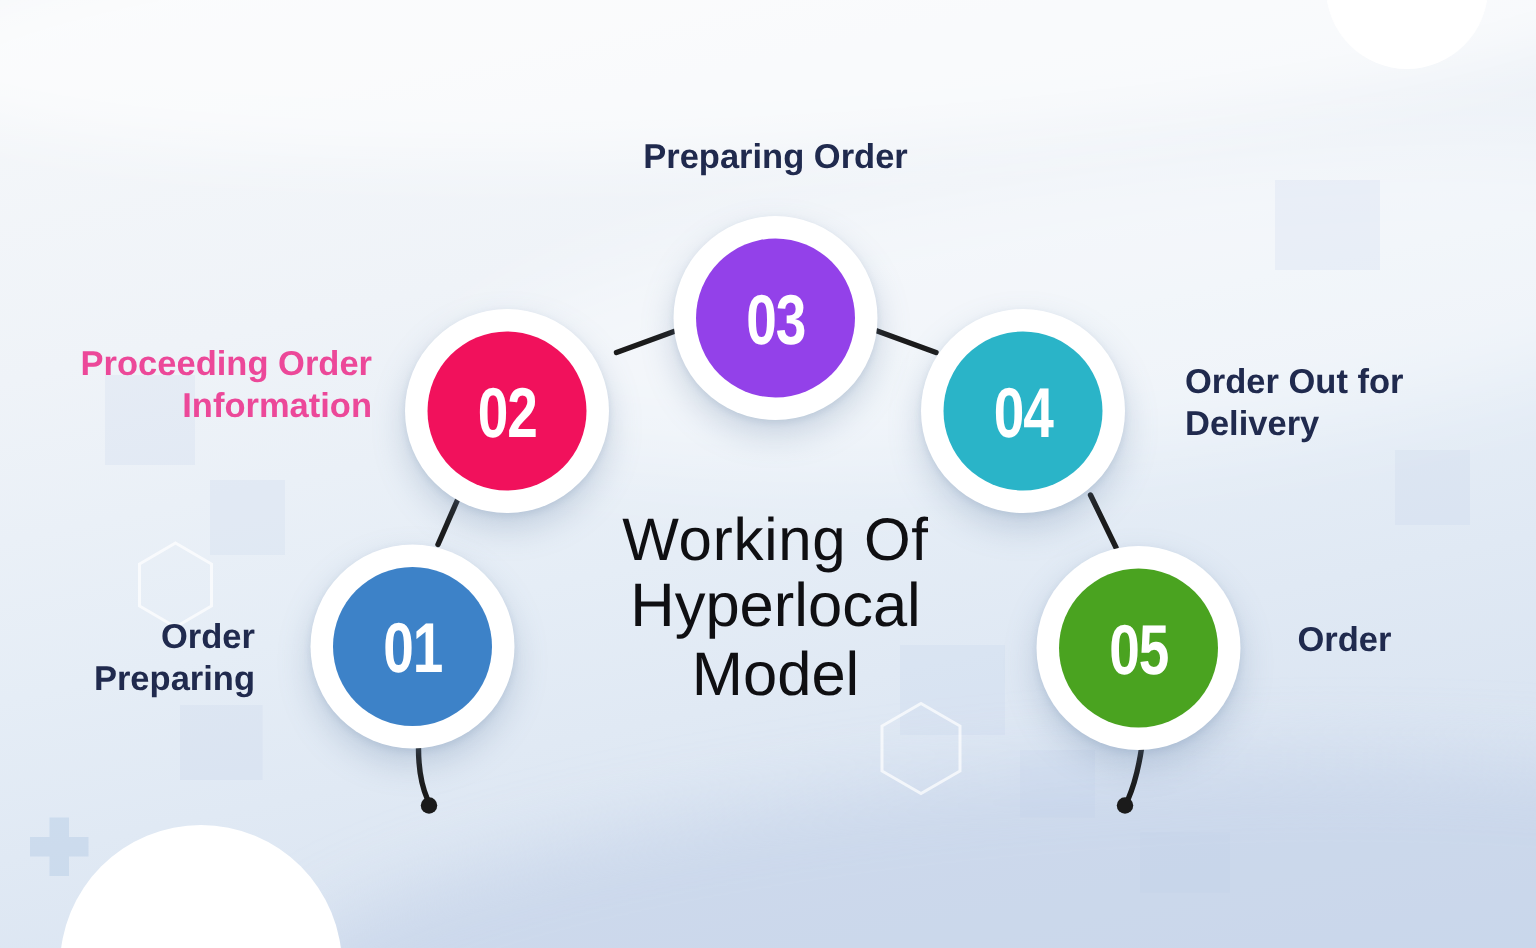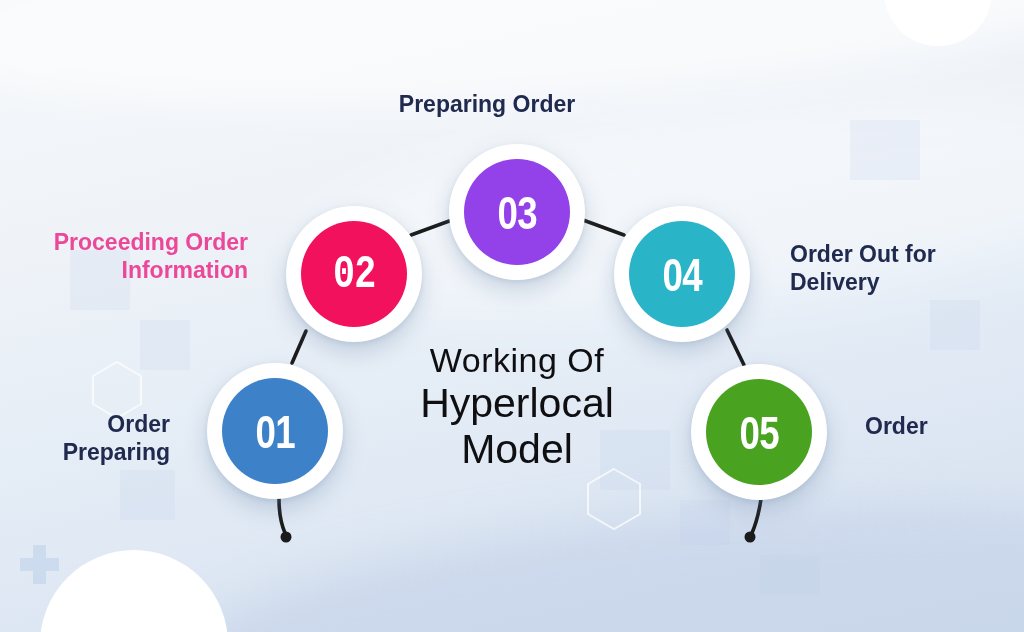--- a/index.html
+++ b/index.html
@@ -25,38 +25,38 @@
 
   
   .step{position:absolute;width:136px;height:136px;}
   .ring{width:136px;height:136px;border-radius:50%;background:#ffffff;
         box-shadow:0 10px 22px rgba(96,124,162,0.28), 0 2px 5px rgba(96,124,162,0.16);
         display:flex;align-items:center;justify-content:center;}
   .bubble{width:106px;height:106px;border-radius:50%;display:flex;align-items:center;justify-content:center;}
   .num{color:#ffffff;font-weight:700;font-size:47px;letter-spacing:-1px;
        display:inline-block;transform:scaleX(0.78);}
   #step-1{left:207px;top:363px;}
-  #step-2{left:286px;top:206px;font-family:Liberation Mono, monospace;}
+  #step-2{left:270px;top:206px;}
   #step-3{left:449px;top:144px;}
   #step-4{left:614px;top:206px;}
   #step-5{left:691px;top:364px;}
 
   
   .step-label{position:absolute;font-weight:700;font-size:23px;line-height:28px;color:#202a4e;}
   .lbl-line{display:block;}
   #label-1{right:854px;top:410px;text-align:right;white-space:nowrap;}
   #label-2{right:776px;top:228px;text-align:right;white-space:nowrap;}
-  #label-3{left:487px;top:90px;transform:translateX(-50%);text-align:left;white-space:nowrap;}
+  #label-3{left:517px;top:90px;transform:translateX(-50%);text-align:left;white-space:nowrap;}
   #label-4{left:790px;top:240px;text-align:left;white-space:nowrap;}
   #label-5{left:865px;top:412px;text-align:left;white-space:nowrap;}
 
   
   #title-block{position:absolute;left:517px;top:340px;transform:translateX(-50%);
                text-align:center;color:#0f0f12;white-space:nowrap;}
-  #title-prefix{font-size:34px;font-weight:400;letter-spacing:0.5px;line-height:40px;}
+  #title-prefix{font-size:40px;font-weight:400;letter-spacing:0.5px;line-height:40px;}
   .title-bold-line{font-size:41px;font-weight:400;line-height:46px;letter-spacing:0px;}
 
   
   #connectors{position:absolute;left:0;top:0;pointer-events:none;}
   #connectors path.line{fill:none;stroke:#1b1b1b;stroke-width:3.6;stroke-linecap:round;}
   #connectors circle.dot{fill:#1b1b1b;}
 </style>
 </head>
 <body>
 

